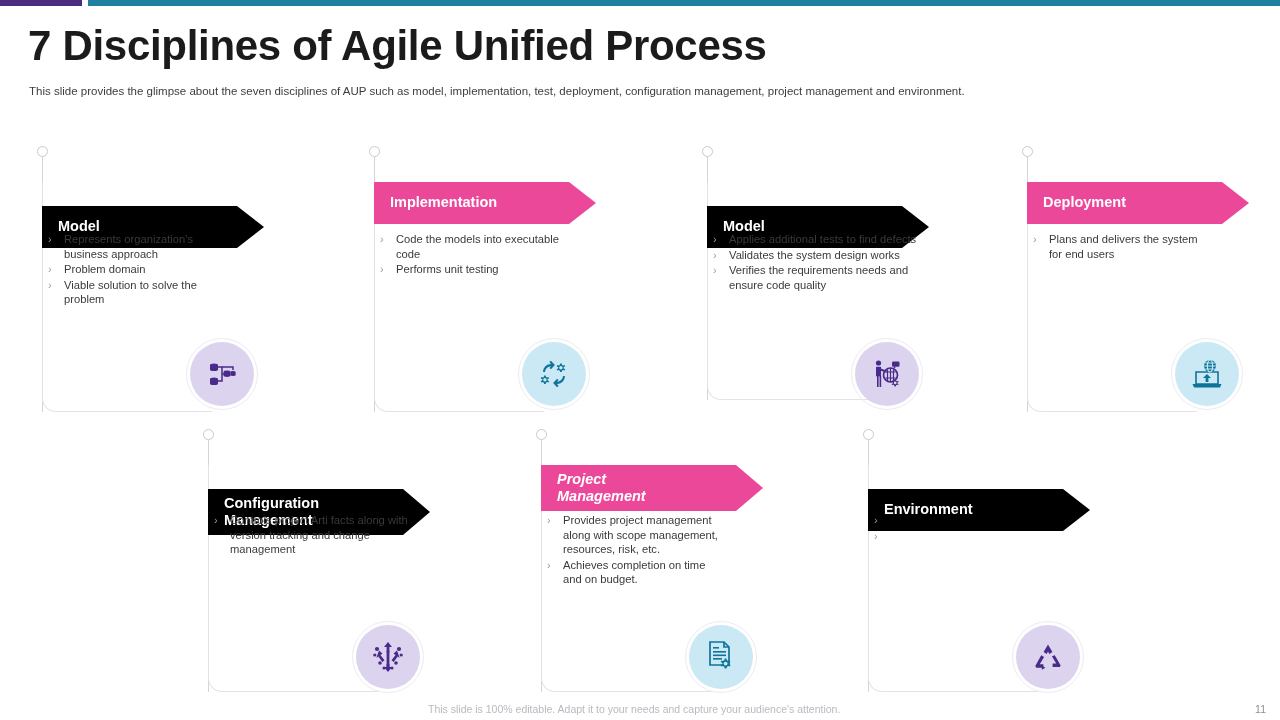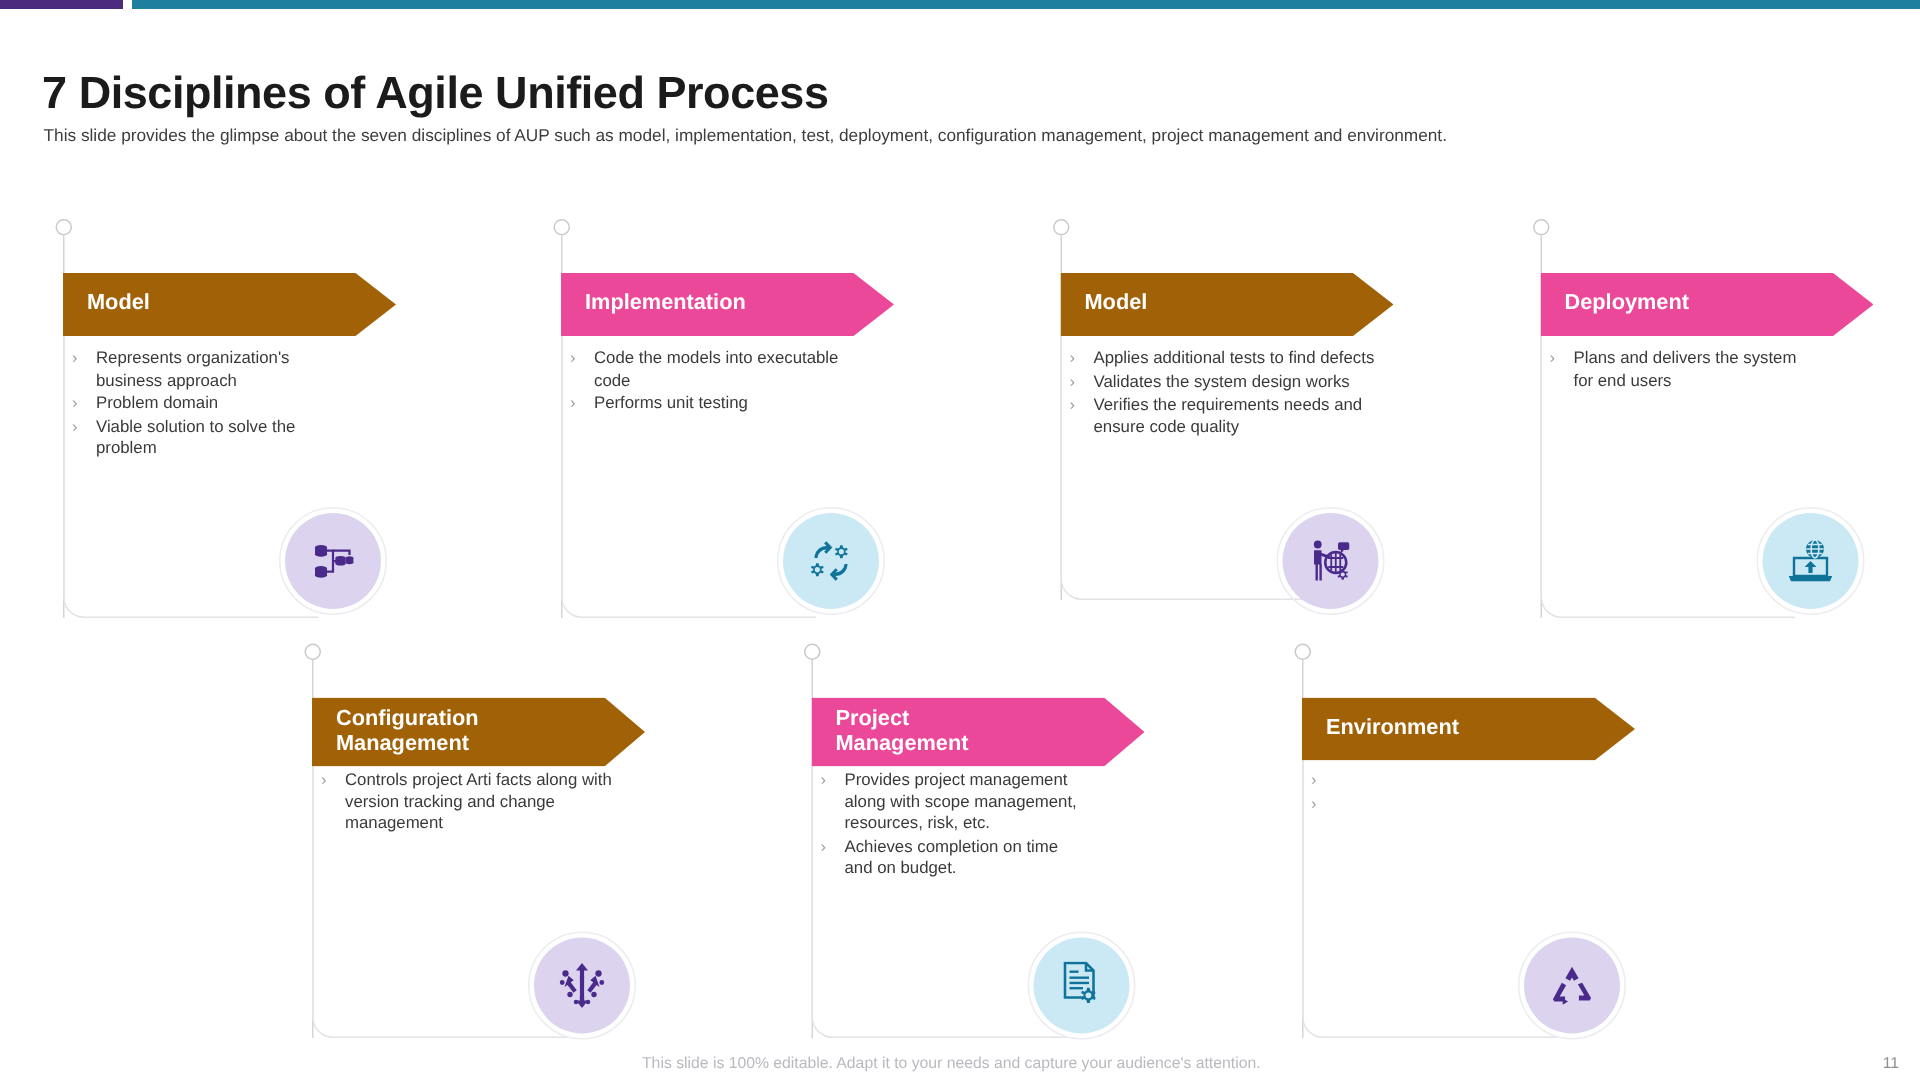--- a/index.html
+++ b/index.html
@@ -12,22 +12,22 @@
   }
 
   
   .topbar { position:absolute; top:0; height:6px; }
   .topbar-purple { left:0; width:82px; background:#4c2a7e; }
   .topbar-teal   { left:88px; right:0; background:#1e7f9e; }
 
   
   .slide-title {
     position:absolute; left:28px; top:22px;
-    font-size:30px; font-weight:bold; color:#1b1b1b;
-    letter-spacing:-0.3px; white-space:nowrap;margin-top:24px;
+    font-size:42px; font-weight:bold; color:#1b1b1b;
+    letter-spacing:-0.3px; white-space:nowrap;
   }
   .slide-subtitle {
     position:absolute; left:29px; top:85px;
     font-size:11.5px; color:#3d3d3d; white-space:nowrap;
   }
 
   
   .card { position:absolute; }
 
   .conn-dot {
@@ -50,21 +50,21 @@
   .banner {
     position:absolute; left:10px; top:36px;
     height:42px;
     display:flex; align-items:center;
     padding-left:16px;
     color:#ffffff; font-size:14.5px; font-weight:bold;
     line-height:1.18;
     clip-path:polygon(0 0, calc(100% - 27px) 0, 100% 50%, calc(100% - 27px) 100%, 0 100%);
   }
   .banner.two-line { height:46px; }
-  .banner.purple { background:#a16207; }
+  .banner.purple { background:#000000;margin-top:24px; }
   .banner.teal   { background:#ec4899; }
 
   .bullets { position:absolute; }
   .bullet { display:flex; margin-bottom:1px; }
   .bullet-mark {
     color:#9a9aa2; font-size:11px; line-height:14.5px;
     width:16px; flex:none;
   }
   .bullet-text {
     color:#3a3a3a; font-size:11.2px; line-height:14.5px;
@@ -274,21 +274,21 @@
         <circle cx="23" cy="22" r="1.8"></circle>
       <circle cx="11" cy="27" r="1.5"></circle>
         <circle cx="19" cy="27" r="1.5"></circle>
     </svg>
     </div>
     <div class="card" style="left: 531px; top: 429px;">
       <div class="conn-dot"></div>
       <div class="conn-line" style="height: 252px;"></div>
       <div class="frame" style="width: 170px; height: 227px;"></div>
       <div class="banner teal two-line" style="width: 222px;">
-        <span style="white-space: pre-line;">Project
+        <span style="white-space: pre-line; font-style: italic;">Project
 Management</span>
       </div>
     </div>
     <div class="bullets" style="left: 547px; top: 513px; width: 175px;">
       <div class="bullet">
         <span class="bullet-mark">›</span>
         <span class="bullet-text">Provides project management along with scope management, resources, risk, etc.</span>
       </div>
       <div class="bullet">
         <span class="bullet-mark">›</span>

